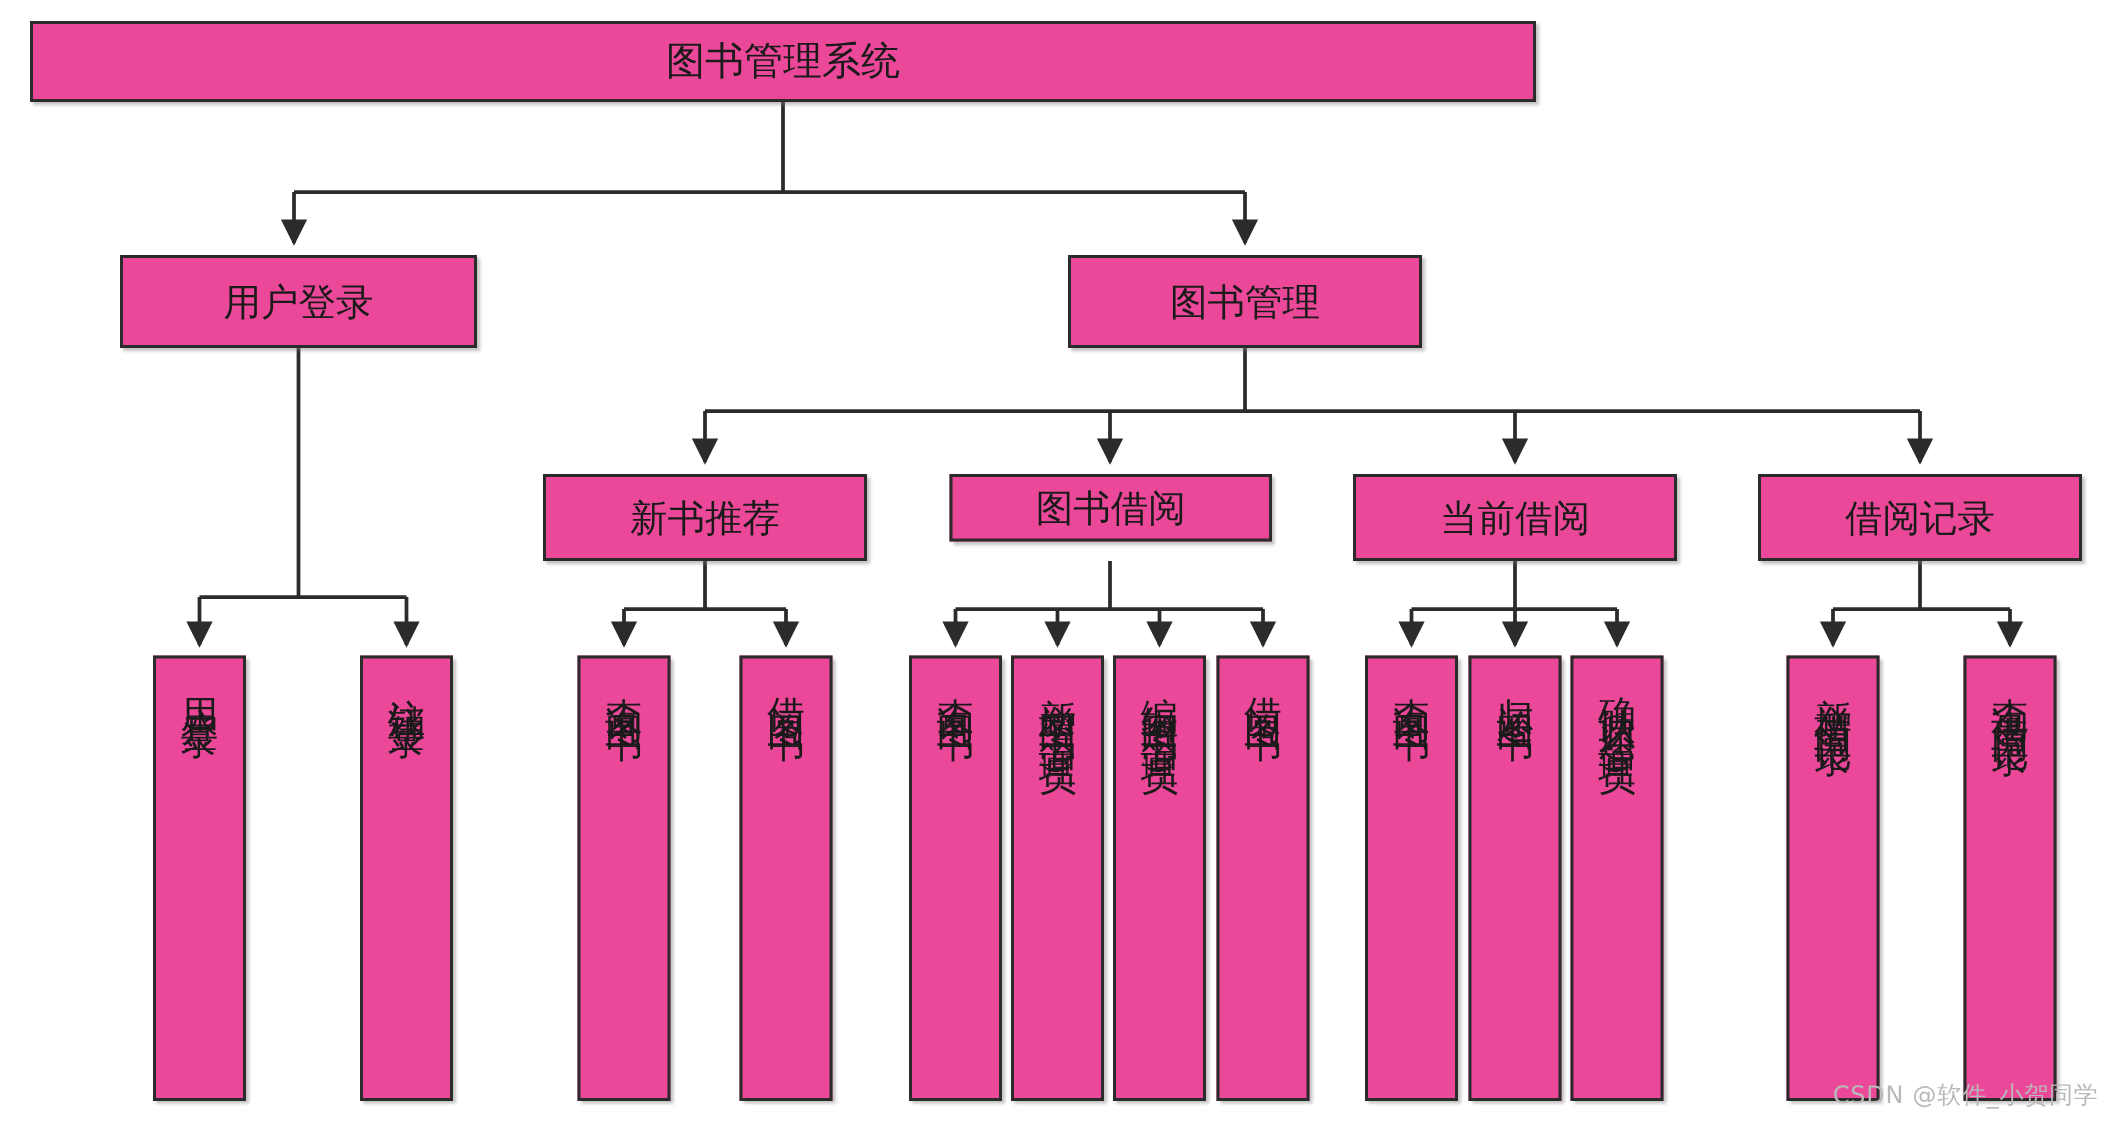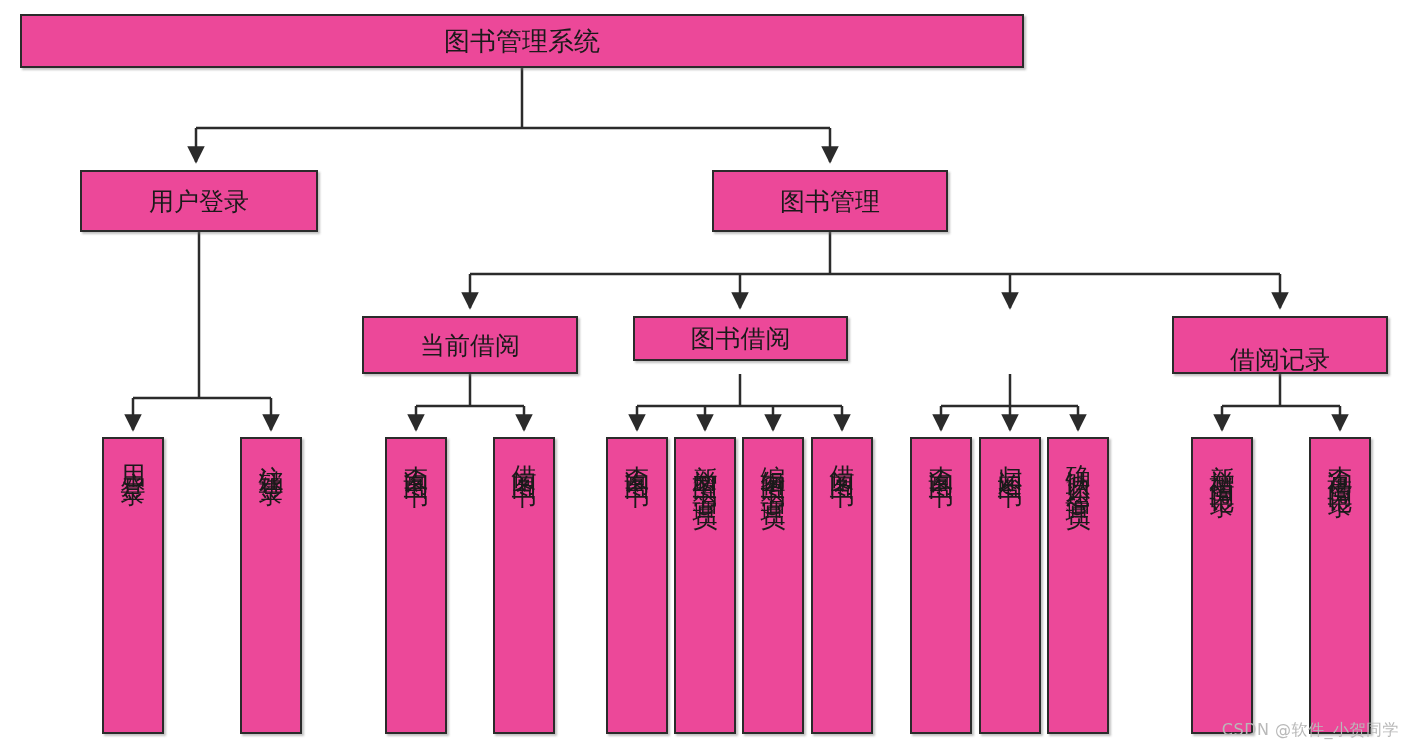--- a/index.html
+++ b/index.html
@@ -144,26 +144,29 @@
   </div>
 
   <div class="node horiz" style="left:80px; top:170px; width:238px; height:62px;">
     <span class="node-label">用户登录</span>
   </div>
   <div class="node horiz" style="left:712px; top:170px; width:236px; height:62px;">
     <span class="node-label">图书管理</span>
   </div>
 
   <div class="node horiz" style="left:362px; top:316px; width:216px; height:58px;">
-    <span class="node-label">当前借阅</span>
+    <span class="node-label">新书推荐</span>
   </div>
   <div class="node horiz" style="left:633px; top:316px; width:215px; height:45px;">
     <span class="node-label">图书借阅</span>
   </div>
-  <div class="node horiz" style="left:1172px; top:316px; width:216px; height:58px;align-items:flex-end;">
+  <div class="node horiz" style="left:902px; top:316px; width:216px; height:58px;">
+    <span class="node-label">当前借阅</span>
+  </div>
+  <div class="node horiz" style="left:1172px; top:316px; width:216px; height:58px;">
     <span class="node-label">借阅记录</span>
   </div>
 
   <div class="node vert" style="left:102px; top:437px; width:62px; height:297px;">
     <span class="node-label">用户登录</span>
   </div>
   <div class="node vert" style="left:240px; top:437px; width:62px; height:297px;">
     <span class="node-label">注销登录</span>
   </div>
 

